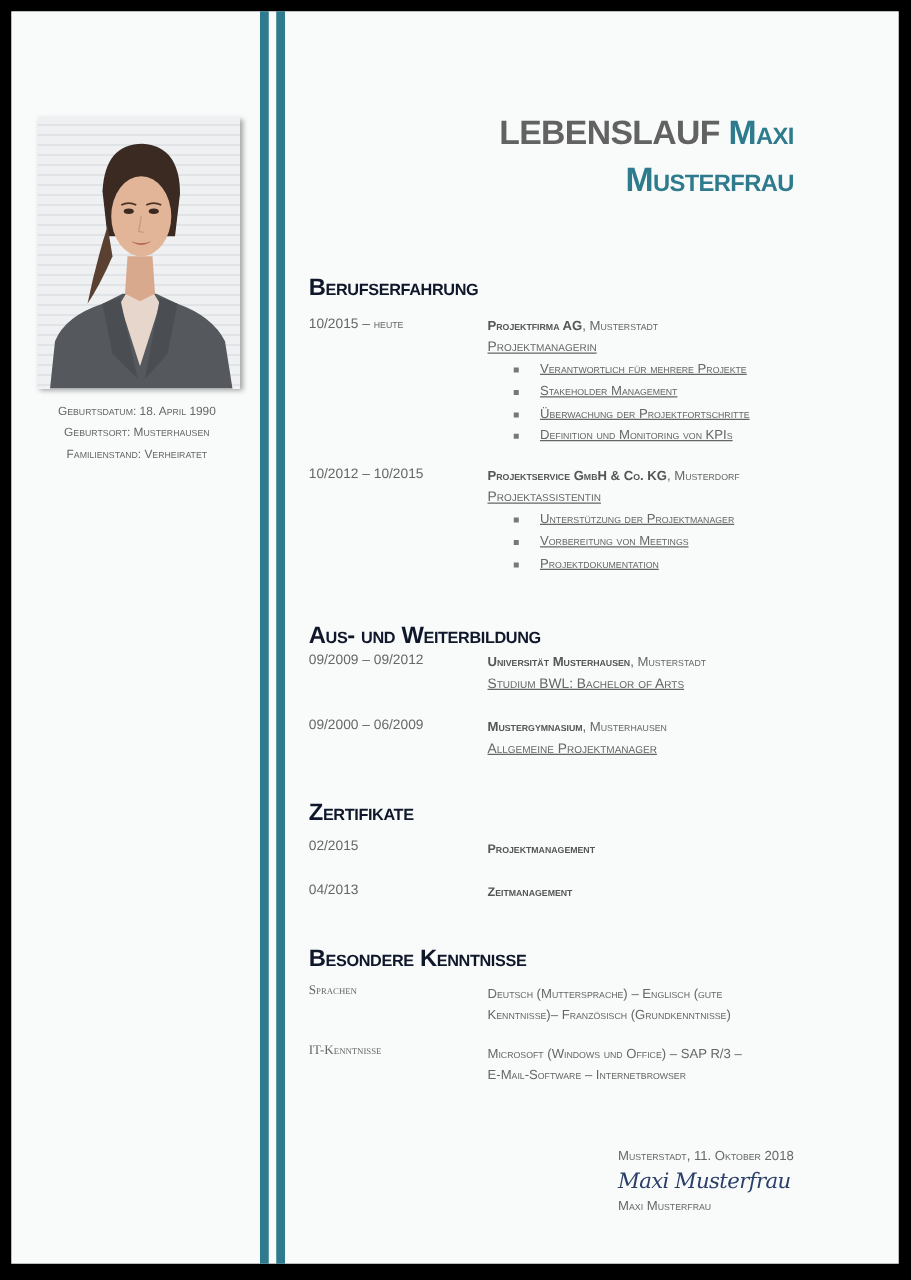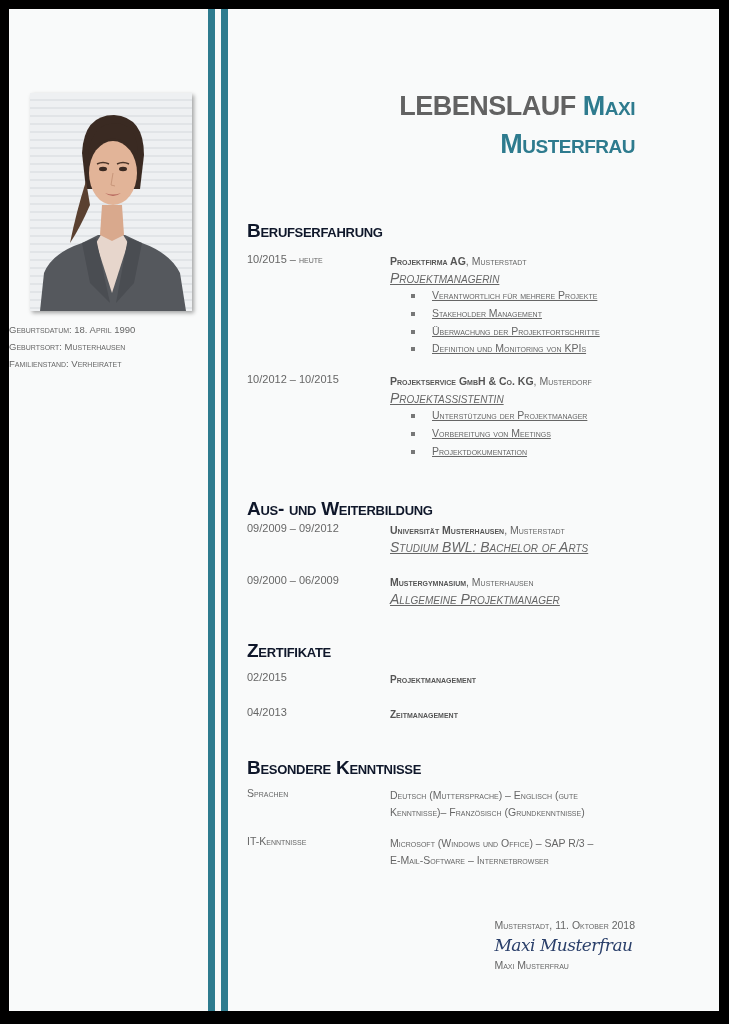--- a/index.html
+++ b/index.html
@@ -28,21 +28,21 @@
     position: absolute; left: 21px; top: 84px;
     width: 162px; height: 218px;
     box-shadow: 2px 2px 4px rgba(0,0,0,0.35);
     overflow: hidden;
     background: repeating-linear-gradient(180deg, #eef0f2 0px, #eef0f2 6px, #e1e4e7 6px, #e1e4e7 8px);
   }
   .photo svg { position: absolute; left: 0; top: 0; }
 
   .side-info {
     position: absolute; left: 0; width: 201px;
-    text-align: left; color: #666;
+    text-align: center; color: #666;
     font-size: 9.5px; font-variant: small-caps; line-height: 17px;
   }
   .side-info.personal { top: 312px; }
   .side-info.contact { top: 917px; }
   .side-info .ico { font-variant: normal; font-size: 10px; margin-right: 2px; }
 
   
   .title {
     position: absolute; right: 84px; top: 78px;
     text-align: right; font-weight: bold;
@@ -54,29 +54,29 @@
   .section-h {
     position: absolute; left: 238px;
     color: #0f172a; font-weight: bold;
     font-size: 19px; font-variant: small-caps; letter-spacing: -0.3px; margin-top: 11px;
   }
   .row { position: absolute; left: 238px; width: 420px; font-size: 11px; color: #666; }
   .date { position: absolute; left: 0; top: 0; font-size: 11px; color: #666; }
   .date .sc { font-variant: small-caps; font-size: 10px; }
   .detail { position: absolute; left: 143px; top: 0; width: 260px; font-variant: small-caps; font-size: 10.5px; line-height: 17px; color: #666; }
   .detail b { color: #555; }
-  .jobtitle { font-style: italic; text-decoration: underline; font-size: 14px; }
+  .jobtitle { text-decoration: underline; font-size: 11px; }
   .bullets { list-style: none; margin: 0; padding: 0; text-decoration: underline; }
   .bullets li { position: relative; padding-left: 42px; line-height: 17.8px; }
   .bullets li::before {
     content: ""; position: absolute; left: 21px; top: 7px;
     width: 4px; height: 4px; background: #777;
   }
   .cert { font-weight: bold; color: #555; font-size: 10px; }
-  .label-sc { font-variant: small-caps; font-size: 10.5px; }
+  .label-sc { font-variant: small-caps; font-size: 10.5px; font-family: Liberation Serif, serif; }
 
   .closing {
     position: absolute; right: 84px; top: 910px;
     text-align: left; color: #666; font-variant: small-caps; font-size: 10.5px;
   }
   .signature {
     font-variant: normal; font-family: "DejaVu Serif", serif; font-style: italic;
     color: #2a3f6a; font-size: 17px; line-height: 24px; margin: 2px 0 2px 0;
     letter-spacing: -0.5px;
   }

